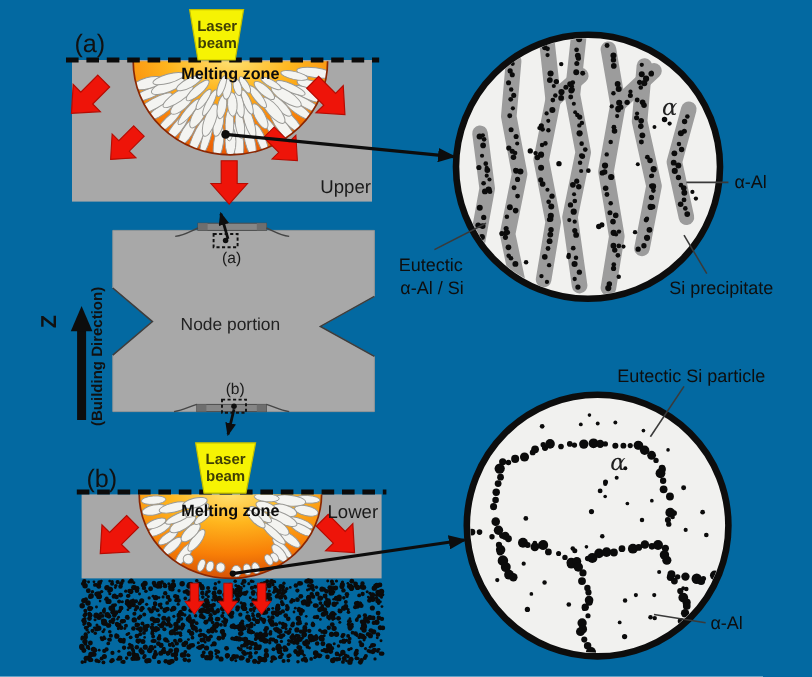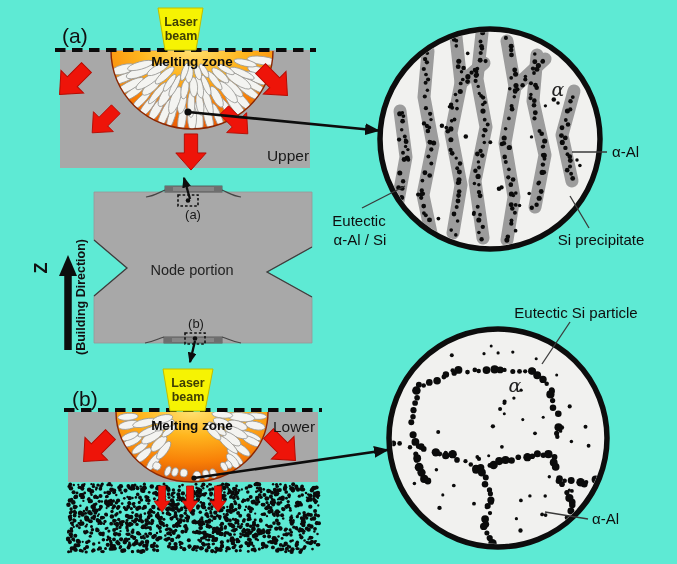--- a/index.html
+++ b/index.html
@@ -1,16 +1,16 @@
 <!DOCTYPE html>
 <html><head>
 <meta charset="utf-8">
 <style>
   html,body{margin:0;padding:0;background:#ffffff;}
-  .stage{position:relative;width:677px;height:564px;background:#5eead4;overflow:hidden;
+  .stage{position:relative;width:677px;height:564px;background:#0369a1;overflow:hidden;
          font-family:"Liberation Sans", sans-serif;}
   svg{position:absolute;left:0;top:0;}
   svg text{font-family:"Liberation Sans", sans-serif;fill:#111;}
   .panel-letter{font-size:21px;}
   .laser-txt{font-size:12.5px;font-weight:600;fill:#3f3f05;}
   .melt-txt{font-size:13.5px;font-weight:bold;fill:#0c0c0c;}
   .region-txt{font-size:15.5px;fill:#1a1a1a;}
   .node-txt{font-size:14.5px;fill:#222;}
   .marker-txt{font-size:13px;fill:#1a1a1a;}
   .axis-z{font-size:18px;font-weight:bold;}

